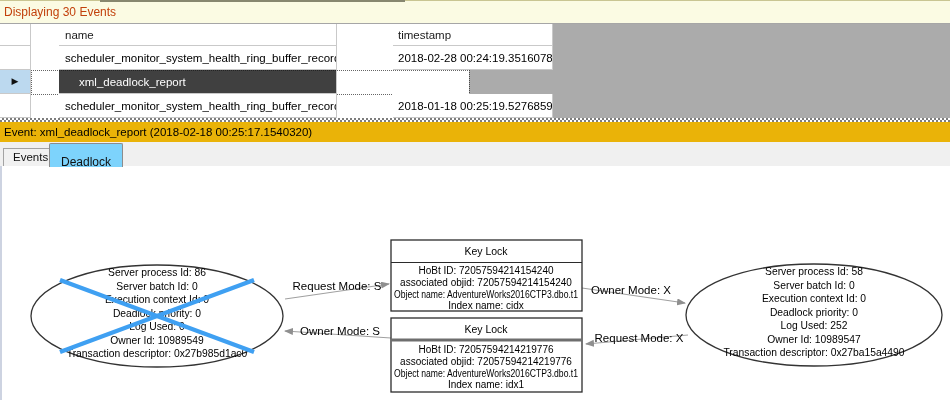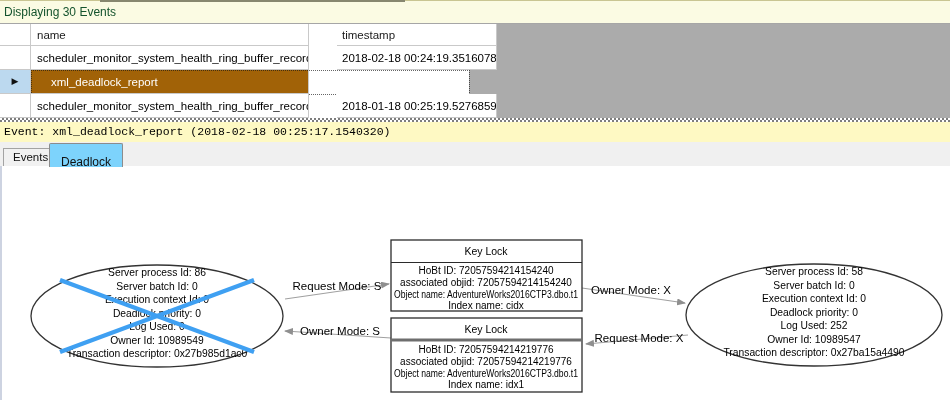--- a/index.html
+++ b/index.html
@@ -8,58 +8,58 @@
     font-family:"Liberation Sans", sans-serif;
     background:#ffffff; position:relative;
     -webkit-font-smoothing:antialiased;
   }
   .screen { position:absolute; inset:0; width:950px; height:400px; background:#fff; }
 
   
   .info-bar {
     position:absolute; top:0; left:0; width:950px; height:24px;
     background:#FBFBE3; border-top:1px solid #C9C592; border-bottom:1px solid #A6A6A6;
-    font-size:12px; color:#14532d; line-height:22px; padding-left:4px;
+    font-size:12px; color:#c2410c; line-height:22px; padding-left:4px;
   }
   .top-artifact { position:absolute; top:0; left:100px; width:305px; height:2px; background:#87876F; }
 
   
   .grid { position:absolute; top:24px; left:0; width:950px; height:94px; background:#fff; }
   .grid-filler { position:absolute; top:0; left:469px; right:0; bottom:0; background:#ABABAB; }
-  .grow { position:relative; display:flex; width:555px; }
+  .grow { position:relative; display:flex; width:555px;gap:28px; }
   .grow .cell {
     border-right:1px solid #C9C9C9; border-bottom:1px solid #C9C9C9;
     font-size:11.5px; color:#000; white-space:nowrap; overflow:hidden;
     display:flex; align-items:center; background:#fff;
   }
   .c-rowhdr { width:31px; justify-content:center; background:#FDFDFD; }
   .c-name  { width:278px; padding-left:6px; }
   .c-ts    { width:160px; padding-left:5px;margin-left:28px; }
   .hrow { height:22px; }
   .drow { height:24px; }
   .hrow .cell { font-size:11.5px; color:#1a1a1a; }
-  .row-sel .c-name, .row-sel .c-ts { background:#a16207; color:#fff;padding-left:20px; }
+  .row-sel .c-name, .row-sel .c-ts { background:#404040; color:#fff;padding-left:20px; }
   .row-sel .c-rowhdr { background:#BCD9EF; }
   .row-sel::after {
     content:""; position:absolute; left:31px; top:0; width:437px; height:23px;
     border:1px dotted rgba(20,20,20,.65); pointer-events:none;
   }
   .sel-arrow { font-size:9px; color:#111; line-height:1; }
 
   
   .splitter {
     position:absolute; top:118px; left:0; width:950px; height:4px;
     background:conic-gradient(#7d7d7d 25%, #ffffff 0 50%, #7d7d7d 0 75%, #ffffff 0);
     background-size:4px 4px;
   }
 
   
   .event-bar {
     position:absolute; top:122px; left:0; width:950px; height:20px;
-    background:#fef9c3; font-size:11.5px; color:#000; line-height:20px; padding-left:4px;font-family:Liberation Mono, monospace;
+    background:#eab308; font-size:11.5px; color:#000; line-height:20px; padding-left:4px;
   }
 
   
   .tab-strip { position:absolute; top:142px; left:0; width:950px; height:24px; background:#F0F0F0; }
   .tab { position:absolute; font-size:11.5px; color:#111; text-align:center; cursor:default; }
   .tab-inactive {
     left:3px; top:6px; height:18px; line-height:17px; padding:0 9px;
     background:#F1F1F1; border:1px solid #A3A3A3; border-bottom:none; z-index:1;
   }
   .tab-active {
@@ -94,21 +94,21 @@
 
     <div class="grow hrow">
       <div class="cell c-rowhdr"></div>
       <div class="cell c-name">name</div>
       <div class="cell c-ts">timestamp</div>
     </div>
 
     <div class="grow drow">
       <div class="cell c-rowhdr"></div>
       <div class="cell c-name">scheduler_monitor_system_health_ring_buffer_recorded</div>
-      <div class="cell c-ts">2018-02-18 00:24:19.3516078</div>
+      <div class="cell c-ts">2018-02-28 00:24:19.3516078</div>
     </div>
 
     <div class="grow drow row-sel">
       <div class="cell c-rowhdr">
         <span class="sel-arrow">▶</span>
       </div>
       <div class="cell c-name">xml_deadlock_report</div>
     </div>
 
     <div class="grow drow">

